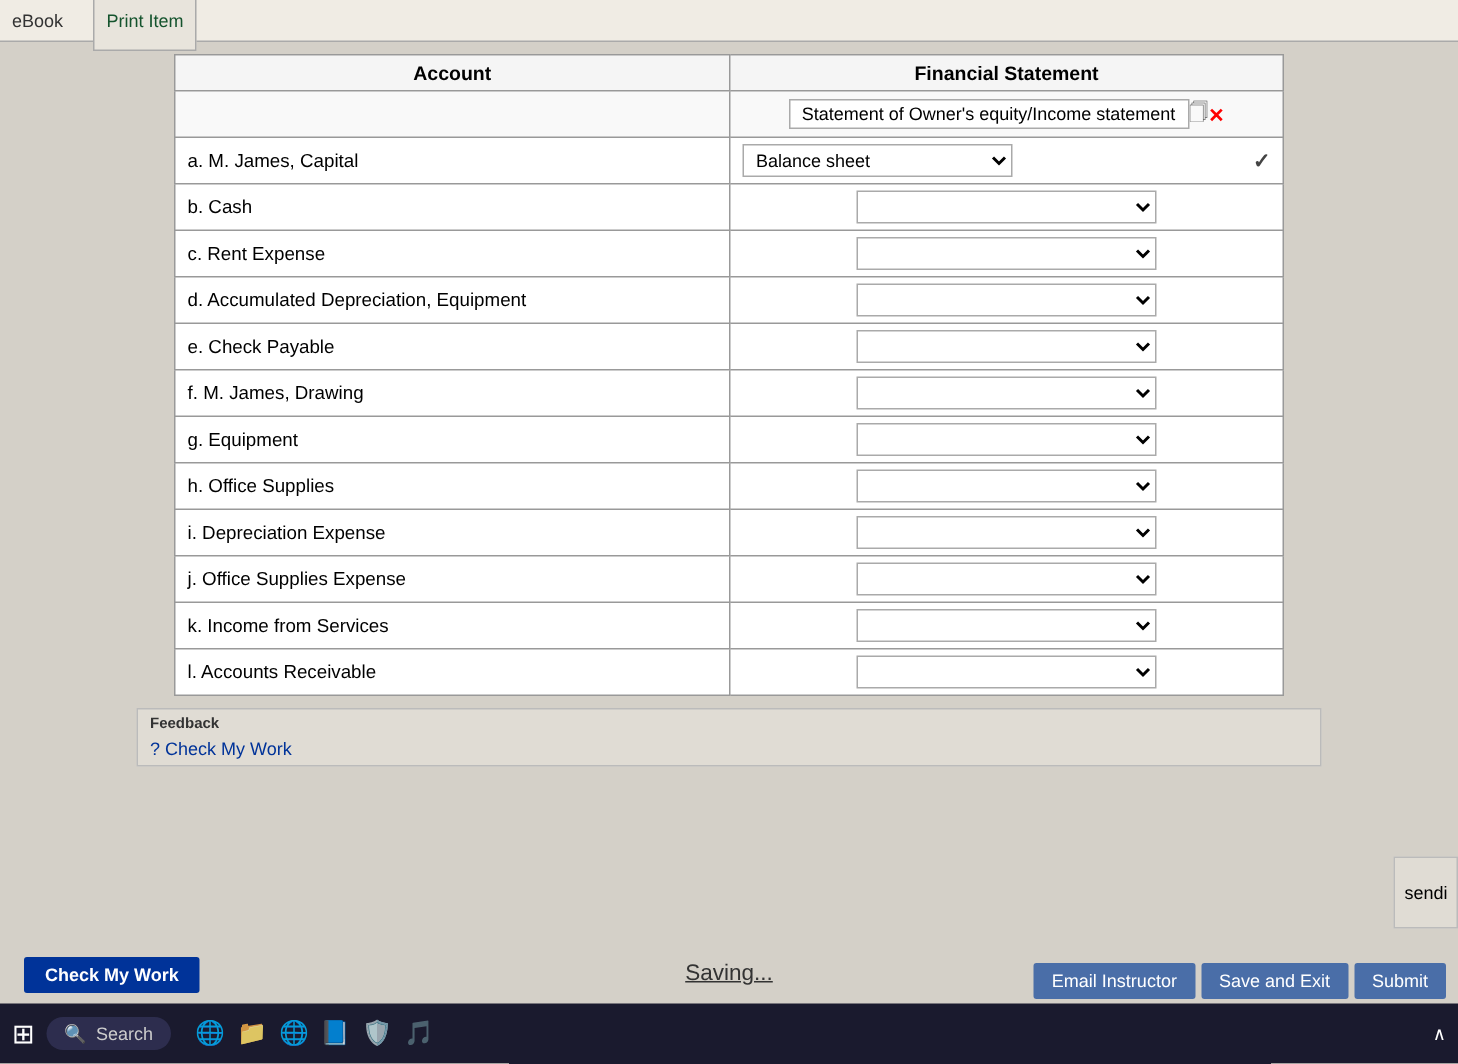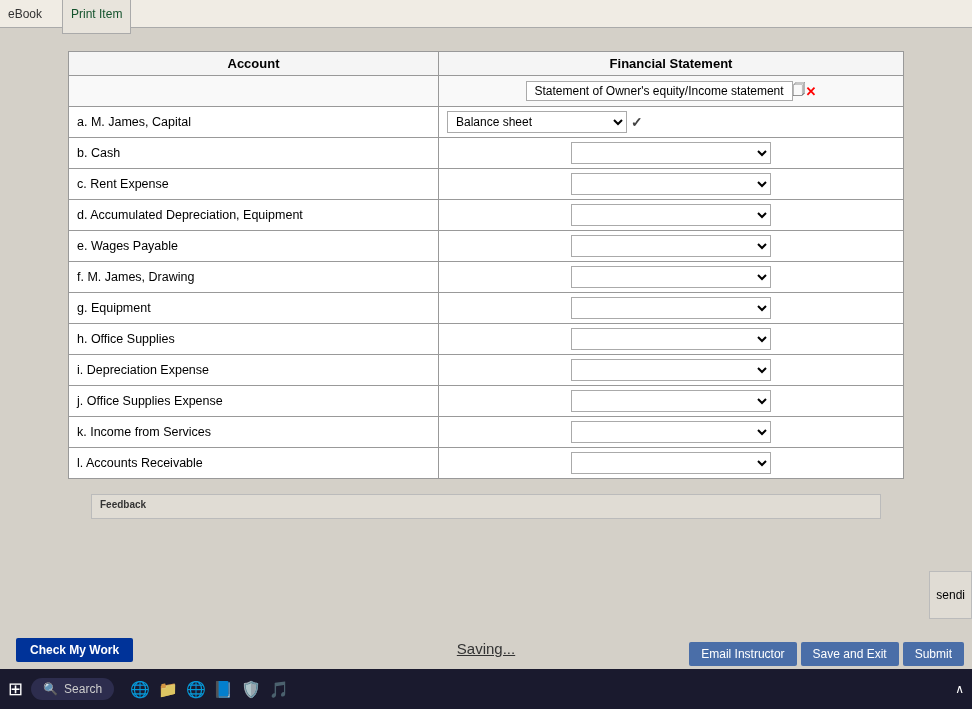--- a/index.html
+++ b/index.html
@@ -31,22 +31,22 @@
       font-size: 12px;
       color: #14532d;
       background: #e8e4dc;
       border: 1px solid #aaa;
       padding: 12px 8px;
       cursor: pointer;
     }
 
     
     .financial-table {
-      width: 836px;
-      margin: 15px auto;
+      width: 740px;
+      margin: 0 auto;
       border-collapse: collapse;
       background: white;
       border: 1px solid #999;
     }
     .financial-table th,
     .financial-table td {
       border: 1px solid #999;
       padding: 4px 8px;
       vertical-align: middle;
     }
@@ -292,40 +292,40 @@
             <span class="copy-icon">🗍</span>
             <span class="close-icon-btn">✕</span>
           </div>
         </td>
       </tr>
     </thead>
     <tbody id="table-body">
     <tr>
           <td>a. M. James, Capital</td>
           <td style="text-align: center;">
-            <div class="balance-row" style="justify-content: flex-start;">
+            <div class="balance-row" style="justify-content: space-between;">
               <select class="fin-select"><option value=""></option><option value="Balance sheet" selected="">Balance sheet</option><option value="Income statement">Income statement</option><option value="Statement of Owner's equity/Income statement">Statement of Owner's equity/Income statement</option><option value="Statement of Owner's equity">Statement of Owner's equity</option></select>
               <span class="checkmark">✓</span>
             </div>
           </td>
         </tr>
         <tr>
           <td>b. Cash</td>
           <td style="text-align: center;"><select class="fin-select"><option value=""></option><option value="Balance sheet">Balance sheet</option><option value="Income statement">Income statement</option><option value="Statement of Owner's equity/Income statement">Statement of Owner's equity/Income statement</option><option value="Statement of Owner's equity">Statement of Owner's equity</option></select></td>
         </tr>
         <tr>
           <td>c. Rent Expense</td>
           <td style="text-align: center;"><select class="fin-select"><option value=""></option><option value="Balance sheet">Balance sheet</option><option value="Income statement">Income statement</option><option value="Statement of Owner's equity/Income statement">Statement of Owner's equity/Income statement</option><option value="Statement of Owner's equity">Statement of Owner's equity</option></select></td>
         </tr>
         <tr>
           <td>d. Accumulated Depreciation, Equipment</td>
           <td style="text-align: center;"><select class="fin-select"><option value=""></option><option value="Balance sheet">Balance sheet</option><option value="Income statement">Income statement</option><option value="Statement of Owner's equity/Income statement">Statement of Owner's equity/Income statement</option><option value="Statement of Owner's equity">Statement of Owner's equity</option></select></td>
         </tr>
         <tr>
-          <td>e. Wages Payable</td>
+          <td>e. Check Payable</td>
           <td style="text-align: center;"><select class="fin-select"><option value=""></option><option value="Balance sheet">Balance sheet</option><option value="Income statement">Income statement</option><option value="Statement of Owner's equity/Income statement">Statement of Owner's equity/Income statement</option><option value="Statement of Owner's equity">Statement of Owner's equity</option></select></td>
         </tr>
         <tr>
           <td>f. M. James, Drawing</td>
           <td style="text-align: center;"><select class="fin-select"><option value=""></option><option value="Balance sheet">Balance sheet</option><option value="Income statement">Income statement</option><option value="Statement of Owner's equity/Income statement">Statement of Owner's equity/Income statement</option><option value="Statement of Owner's equity">Statement of Owner's equity</option></select></td>
         </tr>
         <tr>
           <td>g. Equipment</td>
           <td style="text-align: center;"><select class="fin-select"><option value=""></option><option value="Balance sheet">Balance sheet</option><option value="Income statement">Income statement</option><option value="Statement of Owner's equity/Income statement">Statement of Owner's equity/Income statement</option><option value="Statement of Owner's equity">Statement of Owner's equity</option></select></td>
         </tr>
@@ -347,20 +347,21 @@
         </tr>
         <tr>
           <td>l. Accounts Receivable</td>
           <td style="text-align: center;"><select class="fin-select"><option value=""></option><option value="Balance sheet">Balance sheet</option><option value="Income statement">Income statement</option><option value="Statement of Owner's equity/Income statement">Statement of Owner's equity/Income statement</option><option value="Statement of Owner's equity">Statement of Owner's equity</option></select></td>
         </tr>
       </tbody>
   </table>
 
   <div class="feedback-area">
     <div class="feedback-title">Feedback</div>
+    <div class="check-my-work-link">? Check My Work</div>
   </div>
 
   <div class="sendi-btn">sendi</div>
 </div>
 
 <div class="bottom-action-row">
   <button class="check-my-work-btn">Check My Work</button>
 </div>
 
 <div class="saving-label">Saving...</div>

